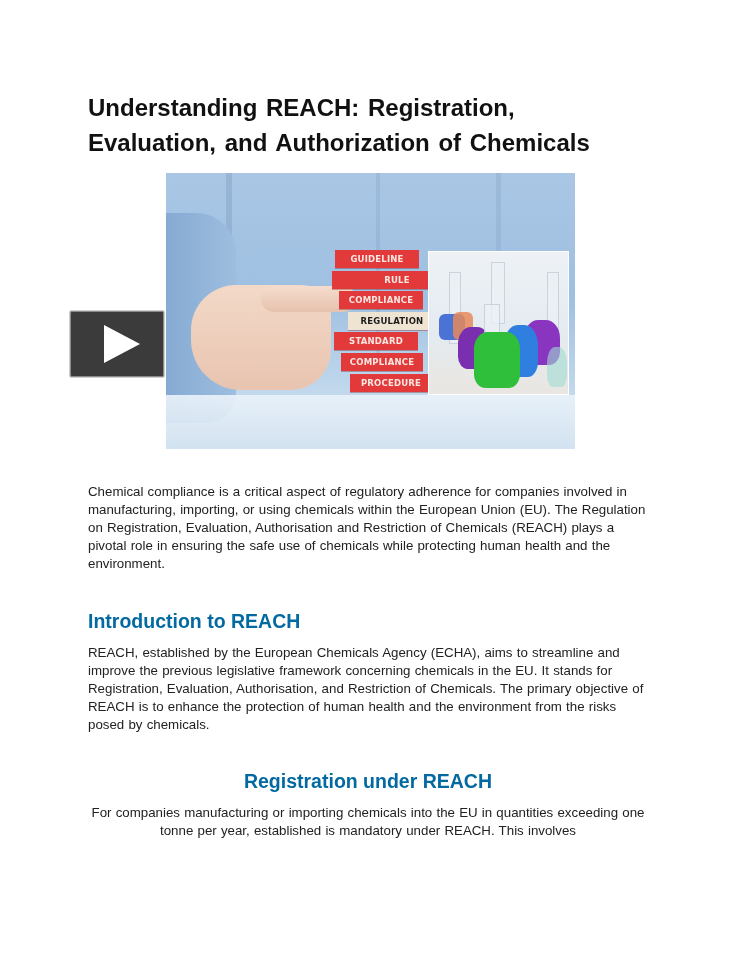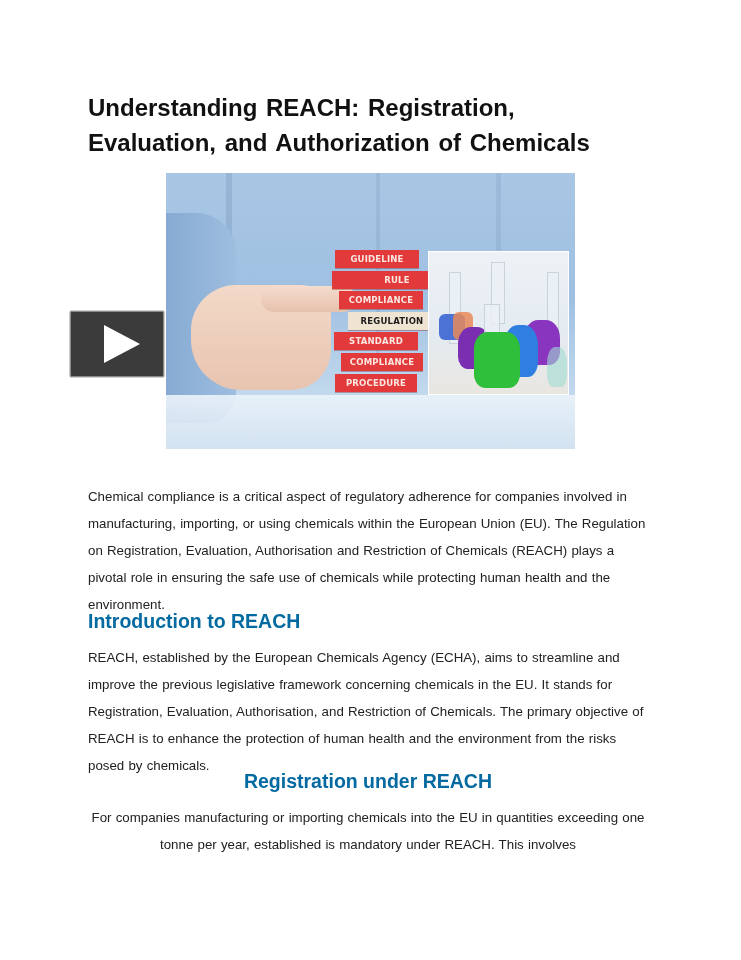--- a/index.html
+++ b/index.html
@@ -136,21 +136,21 @@
       border-left: 36px solid #ffffff;
     }
     .section {
       position: absolute;
       left: 88px;
       width: 560px;
     }
     .para {
       margin: 0;
       font-size: 13.3px;
-      line-height: 27px;
+      line-height: 18px;
       color: #222222;
       word-spacing: 0.5px;
     }
     .heading {
       margin: 0;
       font-size: 19.5px;
       line-height: 26px;
       font-weight: bold;
       color: #0369a1;
     }
@@ -171,21 +171,21 @@
     <div class="finger"></div>
     <div class="table-reflect"></div>
 
     <div class="blocks">
       <div class="block" style="margin-left:3px;width:84px;">GUIDELINE</div>
       <div class="block" style="margin-left:0px;width:82px;padding-left:24px;">RULE</div>
       <div class="block" style="margin-left:7px;width:84px;">COMPLIANCE</div>
       <div class="block highlight" style="margin-left:16px;width:88px;">REGULATION</div>
       <div class="block" style="margin-left:2px;width:84px;">STANDARD</div>
       <div class="block" style="margin-left:9px;width:82px;">COMPLIANCE</div>
-      <div class="block" style="margin-left:3px;width:82px;">PROCEDURE</div>
+      <div class="block" style="margin-left:18px;width:82px;">PROCEDURE</div>
     </div>
 
     <div class="chem-photo">
       <div class="flask-neck" style="left:20px;top:20px;width:10px;height:70px;"></div>
       <div class="flask-neck" style="left:62px;top:10px;width:12px;height:60px;"></div>
       <div class="flask-neck" style="left:118px;top:20px;width:10px;height:70px;"></div>
       <div class="flask" style="left:10px;top:62px;width:26px;height:26px;background:#4b73d6;border-radius:6px;"></div>
       <div class="flask" style="left:24px;top:60px;width:20px;height:28px;background:#e88a5a;border-radius:6px;opacity:0.85;"></div>
       <div class="flask" style="left:29px;top:75px;width:32px;height:42px;background:#7a2fb0;"></div>
       <div class="flask" style="left:95px;top:68px;width:36px;height:45px;background:#8a35c0;"></div>

